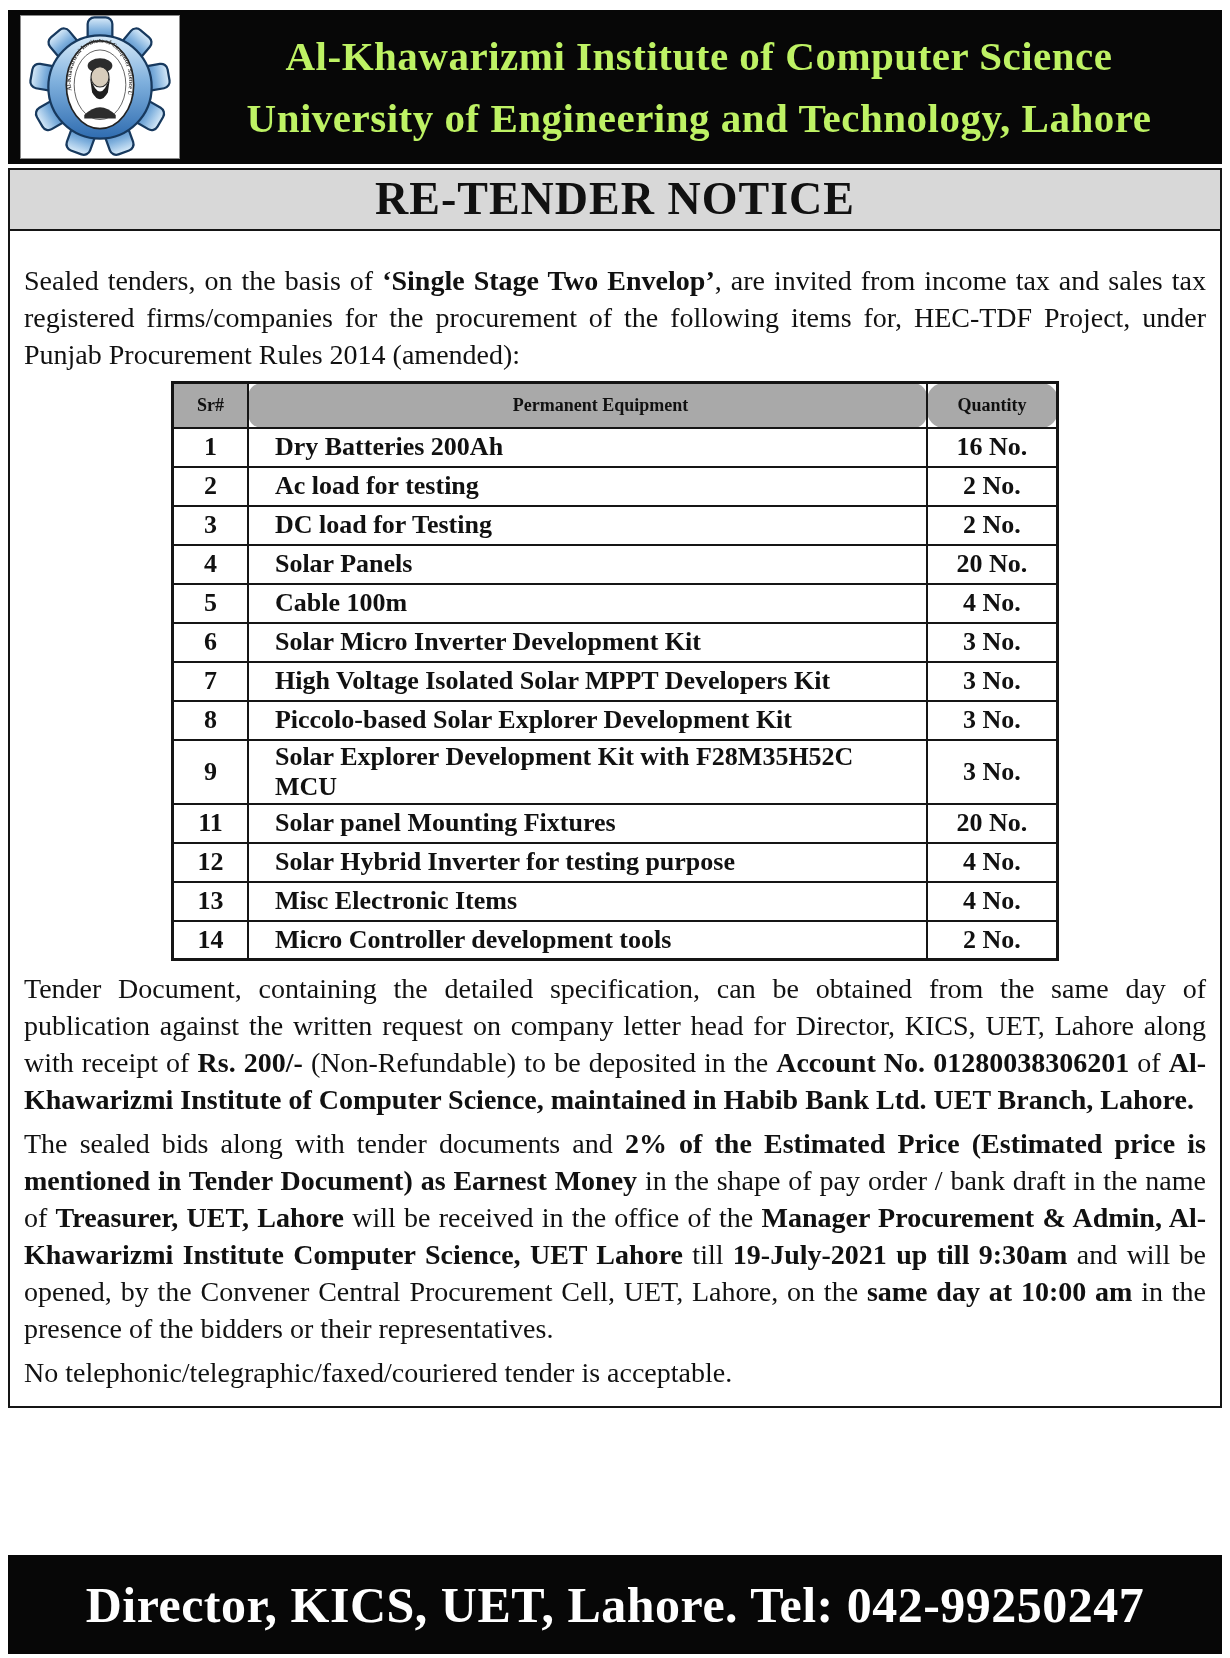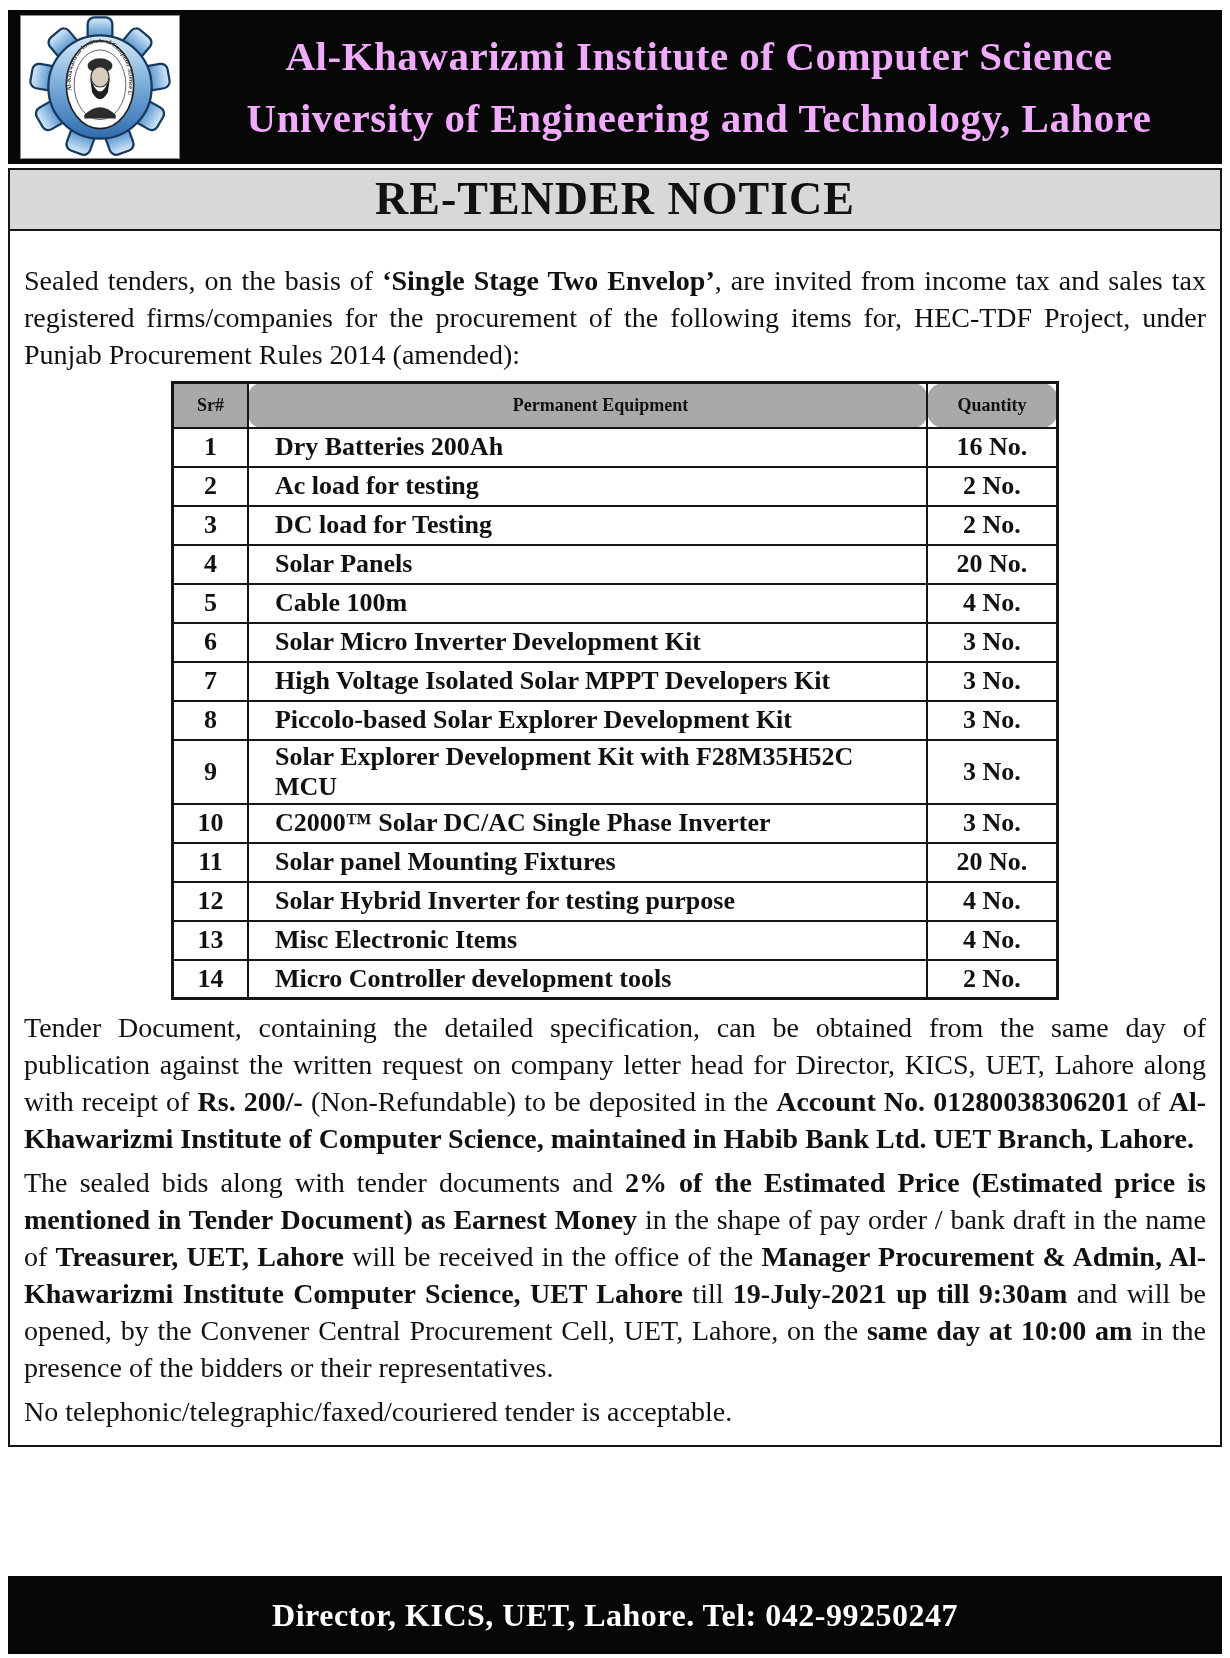--- a/index.html
+++ b/index.html
@@ -35,21 +35,21 @@
     justify-content: center;
     flex: 0 0 auto;
   }
   .header-titles {
     flex: 1;
     display: flex;
     flex-direction: column;
     justify-content: center;
     align-items: center;
     gap: 14px;
-    color: #f0abfc;
+    color: #bef264;
     font-weight: bold;
     text-align: center;
     padding-right: 10px;
   }
   .title-line1 { font-size: 41px; letter-spacing: 0.5px; }
   .title-line2 { font-size: 41px; letter-spacing: 0.5px; }
   
   .main-box {
     margin-top: 4px;
     border: 2px solid #151515;
@@ -94,27 +94,27 @@
     height: 39px;
     padding: 1px 8px;
   }
   .col-sr    { width: 74px;  text-align: center; }
   .col-equip { width: 666px; text-align: left; padding-left: 26px !important; border-radius: 14px; }
   .col-qty   { width: 128px; text-align: center; border-radius: 17px; }
   
   .footer-band {
     margin-top: auto;
     flex: 0 0 auto;
-    height: 78px;
+    height: 99px;
     background: #070707;
     color: #ffffff;
     display: flex;
     align-items: center;
     justify-content: center;
-    font-size: 32px;
+    font-size: 50px;
     font-weight: bold;
     letter-spacing: 0.5px;
   }
 </style>
 </head>
 <body>
 
 <div class="page">
 
   <div class="header-strip">
@@ -216,25 +216,20 @@
               <td class="col-sr">8</td>
               <td class="col-equip">Piccolo-based Solar Explorer Development Kit</td>
               <td class="col-qty">3 No.</td>
             </tr>
             <tr>
               <td class="col-sr">9</td>
               <td class="col-equip">Solar Explorer Development Kit with F28M35H52C MCU</td>
               <td class="col-qty">3 No.</td>
             </tr>
             <tr>
-              <td class="col-sr">10</td>
-              <td class="col-equip">C2000™ Solar DC/AC Single Phase Inverter</td>
-              <td class="col-qty">3 No.</td>
-            </tr>
-            <tr>
               <td class="col-sr">11</td>
               <td class="col-equip">Solar panel Mounting Fixtures</td>
               <td class="col-qty">20 No.</td>
             </tr>
             <tr>
               <td class="col-sr">12</td>
               <td class="col-equip">Solar Hybrid Inverter for testing purpose</td>
               <td class="col-qty">4 No.</td>
             </tr>
             <tr>

